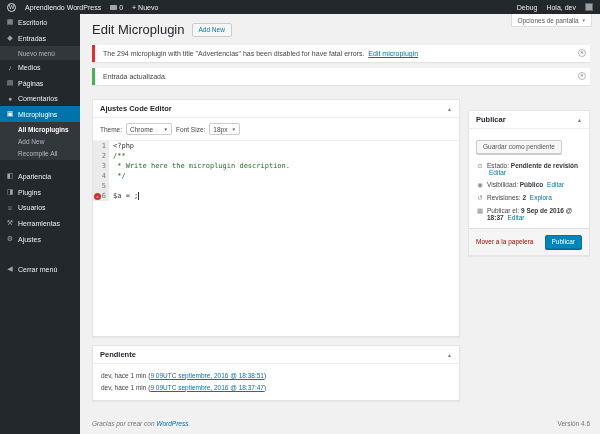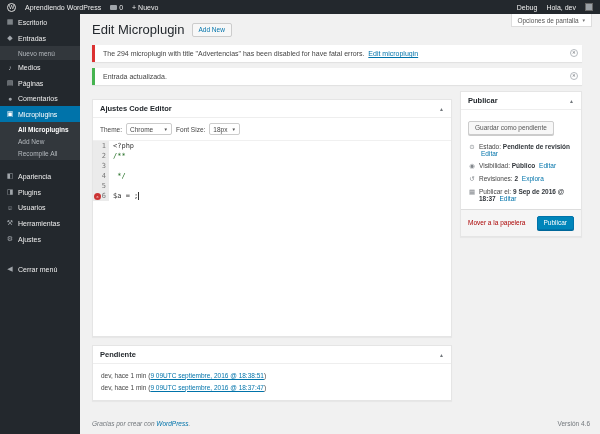--- a/index.html
+++ b/index.html
@@ -24,21 +24,21 @@
   .mi-icon { width:8px; text-align:center; color:#a0a5aa; flex:none; font-size:7px; }
   .menu-item.active { background:#0073aa; color:#fff; }
   .menu-item.active .mi-icon { color:#fff; }
   .submenu-group { background:#32373c; padding:1px 0; }
   .submenu-item { padding:2.5px 6px 2.5px 18px; font-size:6.5px; color:#b4b9be; cursor:pointer; }
   .submenu-item.current { color:#fff; font-weight:bold; }
   .menu-sep { height:8px; }
   .menu-sep.big { height:14px; }
 
   
-  .main { position:absolute; top:14px; left:80px; right:0; bottom:0; padding:5px 18px 0 12px; }
+  .main { position:absolute; top:14px; left:80px; right:0; bottom:0; padding:5px 10px 0 12px; }
   .screen-options { position:absolute; top:0; right:8px; background:#fff; border:1px solid #ddd;
                     border-top:none; padding:2.5px 5px; font-size:6.5px; color:#555;
                     display:flex; align-items:center; gap:3px; cursor:pointer; }
   .so-arrow { font-size:4.5px; color:#777; }
 
   .page-title-row { display:flex; align-items:center; gap:7px; margin:3px 0 8px; }
   h1 { font-size:13px; font-weight:400; color:#23282d; }
   .add-new-btn { font-size:6.5px; color:#0073aa; background:#f7f7f7; border:1px solid #ccc;
                  border-radius:2px; padding:2.5px 6px; cursor:pointer; white-space:nowrap; }
 
@@ -47,21 +47,21 @@
             color:#444; margin-bottom:6px; }
   .notice.error { border-left-color:#dc3232; }
   .notice.success { border-left-color:#46b450; }
   .notice a { color:#0073aa; text-decoration:underline; margin-left:2px; cursor:pointer; }
   .dismiss { position:absolute; right:4px; top:4px; width:8px; height:8px; border:1px solid #b4b9be;
              border-radius:50%; color:#72777c; font-size:4.5px; line-height:6px; text-align:center;
              cursor:pointer; }
 
   .columns { display:flex; gap:8px; margin-top:2px; }
   .col-left { flex:1; min-width:0; }
-  .col-right { width:122px; flex:none; }
+  .col-right { width:122px; flex:none;margin-top:19px; }
 
   .title-input { width:100%; height:18px; border:1px solid #ddd; background:#fff;
                  padding:3px 6px; font-size:10px; color:#32373c;
                  font-family:"Liberation Sans", sans-serif; box-shadow:inset 0 1px 1px rgba(0,0,0,.04); }
 
   .metabox { background:#fff; border:1px solid #e5e5e5; box-shadow:0 1px 1px rgba(0,0,0,.04);
              margin-top:8px; }
   .metabox-header { display:flex; justify-content:space-between; align-items:center;
                     padding:4px 7px; font-size:7.5px; font-weight:bold; color:#23282d;
                     border-bottom:1px solid #eee; cursor:pointer; }
@@ -242,20 +242,21 @@
           <div class="code-line">
             <span class="gutter-cell">1</span>
             <span class="code-cell">&lt;?php</span>
           </div>
           <div class="code-line">
             <span class="gutter-cell">2</span>
             <span class="code-cell comment">/**</span>
           </div>
           <div class="code-line">
             <span class="gutter-cell">3</span>
+            <span class="code-cell comment"> * Write here the microplugin description.</span>
           </div>
           <div class="code-line">
             <span class="gutter-cell">4</span>
             <span class="code-cell comment"> */</span>
           </div>
           <div class="code-line">
             <span class="gutter-cell">5</span>
             <span class="code-cell"></span>
           </div>
           <div class="code-line">

